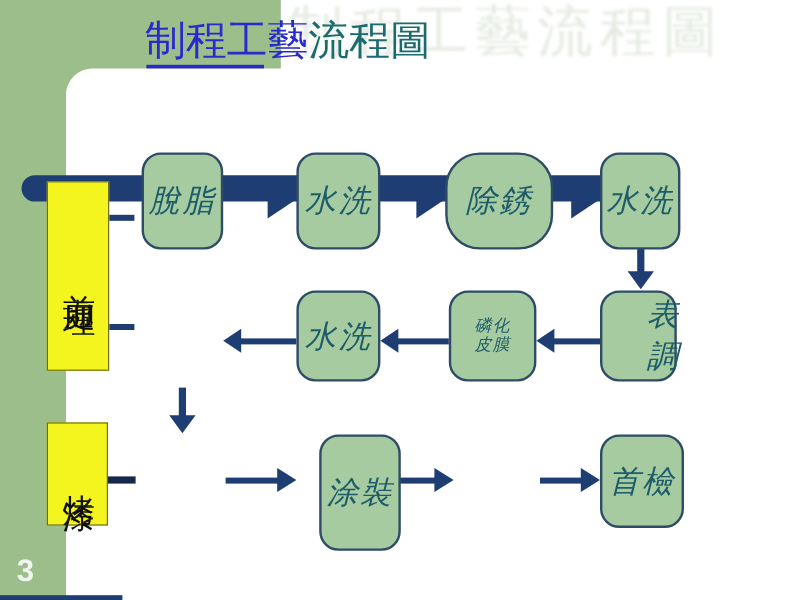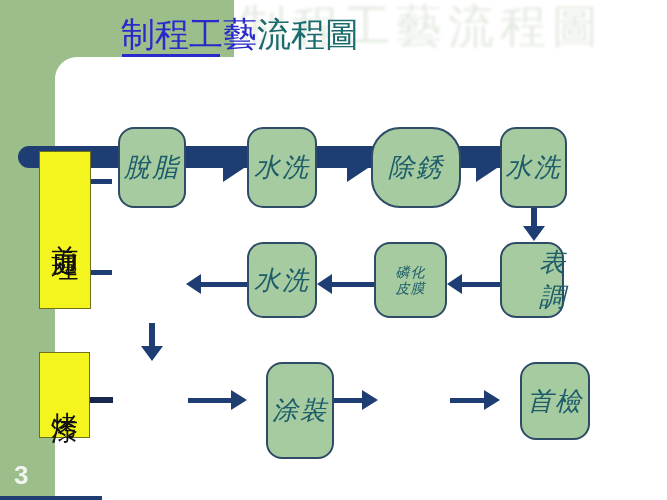--- a/index.html
+++ b/index.html
@@ -83,21 +83,21 @@
   <div class="fbox" style="left:247px;top:127px;width:70px;height:81px;">水洗</div>
   <div class="fbox" style="left:371px;top:127px;width:90px;height:81px;border-radius:29px;">除銹</div>
   <div class="fbox" style="left:500px;top:127px;width:67px;height:81px;">水洗</div>
 
   <div class="fbox" style="left:247px;top:242px;width:70px;height:76px;">水洗</div>
   <div class="fbox small" style="left:374px;top:242px;width:73px;height:76px;">磷化
 皮膜</div>
   <div class="fbox" style="left:500px;top:242px;width:64px;height:76px;padding-left:42px;">表調</div>
 
   <div class="fbox" style="left:247px;top:362px;width:68px;height:97px;margin-left:19px;">涂裝</div>
-  <div class="fbox" style="left:520px;top:362px;width:70px;height:78px;">首檢</div>
+  <div class="fbox" style="left:500px;top:362px;width:70px;height:78px;">首檢</div>
 
   <div class="shaft-v" style="left:531px;top:207px;height:20px;"></div>
   <div class="head-down" style="left:523px;top:226px;"></div>
 
   <div class="head-left" style="left:447px;top:274px;"></div>
   <div class="shaft-h" style="left:460px;top:282px;width:40px;"></div>
   <div class="head-left" style="left:317px;top:274px;"></div>
   <div class="shaft-h" style="left:330px;top:282px;width:44px;"></div>
   <div class="head-left" style="left:186px;top:274px;"></div>
   <div class="shaft-h" style="left:199px;top:282px;width:48px;"></div>

